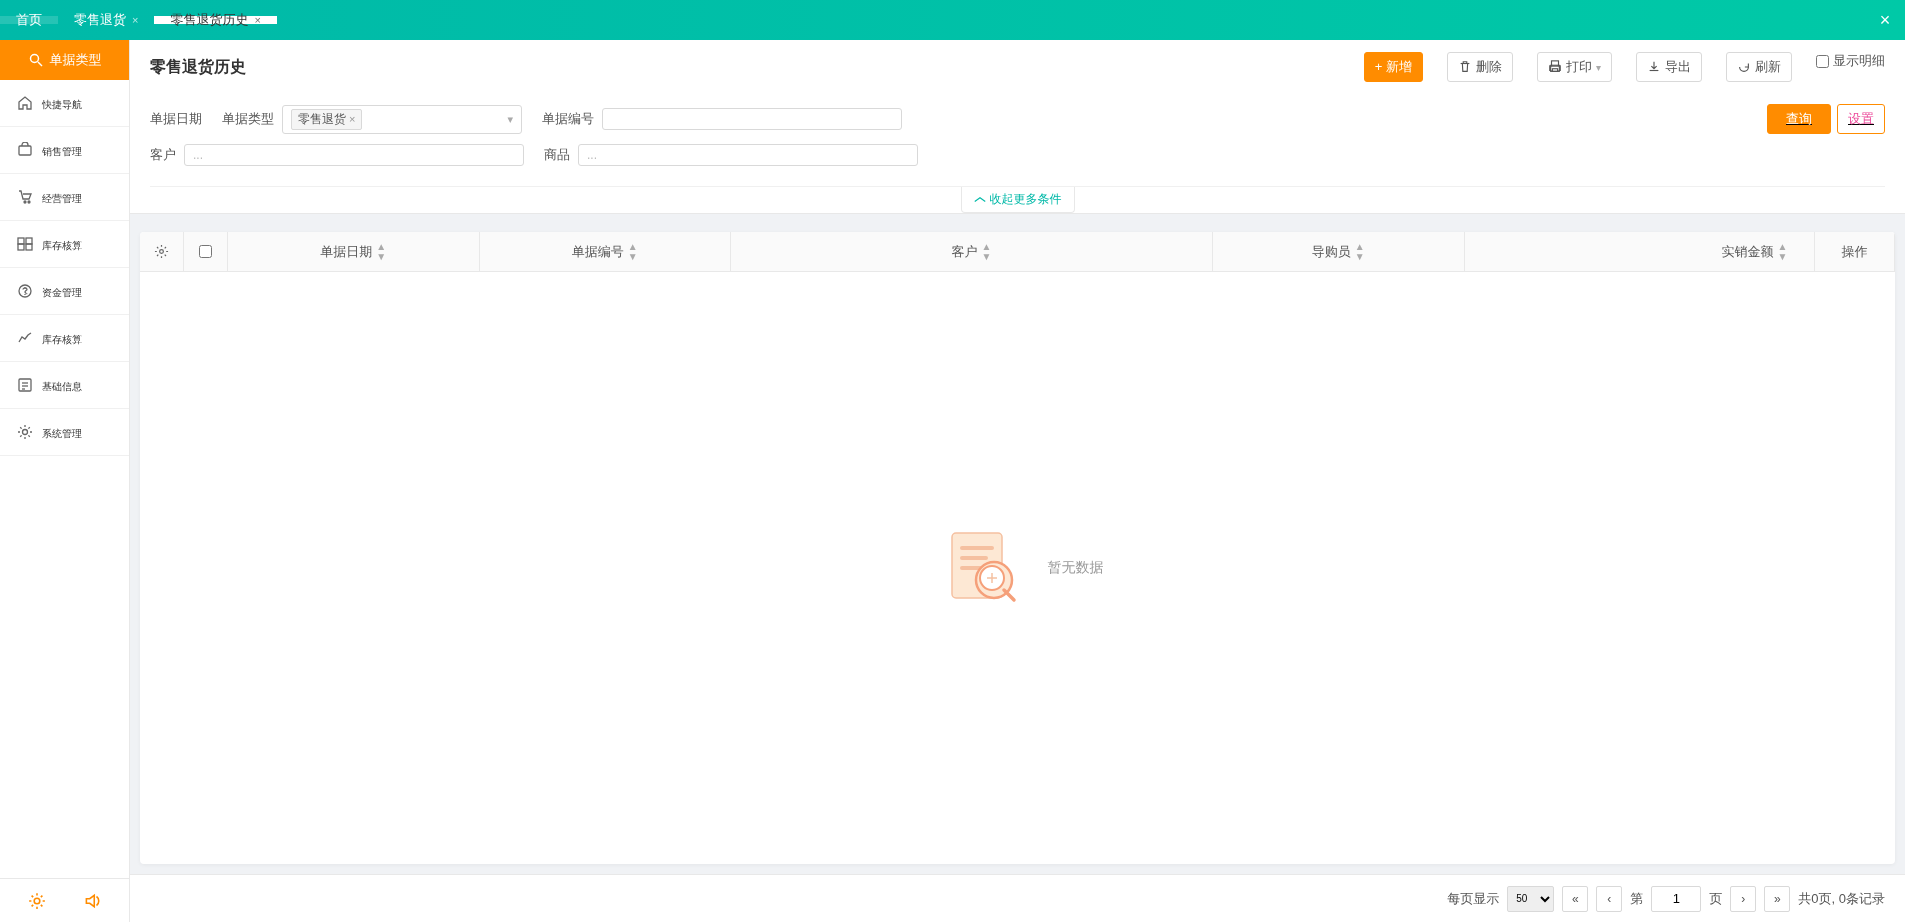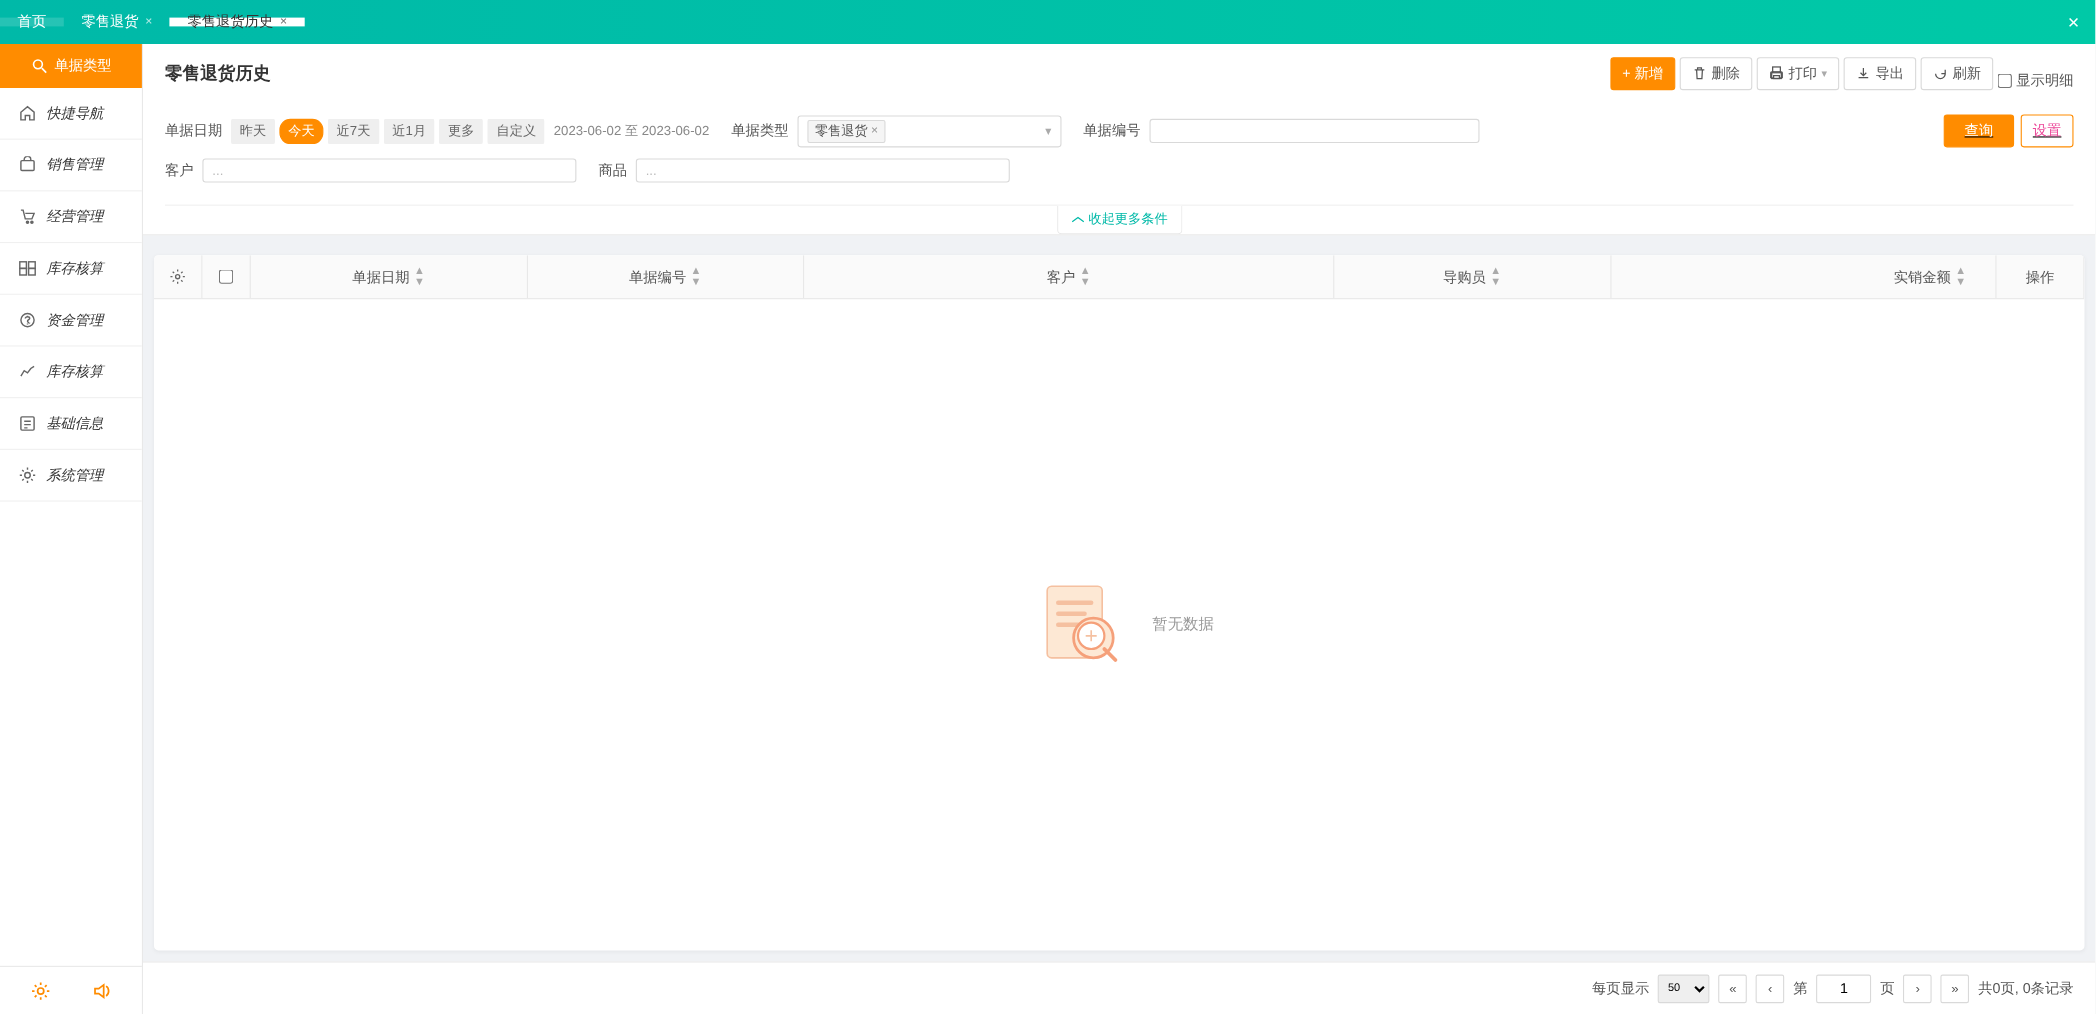--- a/index.html
+++ b/index.html
@@ -83,26 +83,25 @@
       gap: 6px;
     }
     .sidebar-nav {
       flex: 1;
       overflow-y: auto;
     }
     .nav-item {
       display: flex;
       align-items: flex-end;
       padding: 14px 16px;
-      font-size: 13px;
+      font-size: 10px;
       color: #333;
       cursor: pointer;
       gap: 8px;
       border-bottom: 1px solid #f0f0f0;
-      font-style: italic;
     }
     .nav-icon {
       width: 18px;
       height: 18px;
       display: flex;
       align-items: center;
       justify-content: center;
       color: #666;
     }
     .sidebar-bottom {
@@ -146,22 +145,22 @@
       justify-content: space-between;
       margin-bottom: 12px;
     }
     .page-title {
       font-size: 16px;
       font-weight: bold;
       color: #333;
     }
     .toolbar-buttons {
       display: flex;
-      align-items: flex-end;
-      gap: 4px;
+      align-items: flex-start;
+      gap: 24px;
     }
     .toolbar-btn {
       display: flex;
       align-items: center;
       gap: 4px;
       padding: 5px 10px;
       border: 1px solid #d9d9d9;
       background: white;
       border-radius: 3px;
       font-size: 13px;
@@ -555,29 +554,20 @@
             <span>显示明细</span>
           </label>
         </div>
       </div>
 
       <div class="filter-area">
         <div class="filter-row">
 
           <div class="filter-item">
             <span class="filter-label">单据日期</span>
-            <div class="date-filter">
-              <button class="date-btn">昨天</button>
-              <button class="date-btn active">今天</button>
-              <button class="date-btn">近7天</button>
-              <button class="date-btn">近1月</button>
-              <button class="date-btn">更多</button>
-              <button class="date-btn">自定义</button>
-              <span class="date-range-display">2023-06-02 至 2023-06-02</span>
-            </div>
           </div>
 
           <div class="filter-item">
             <span class="filter-label">单据类型</span>
             <div class="filter-tag-input" style="min-width:240px; cursor:pointer;">
               <span class="filter-tag">
                 <span>零售退货</span>
                 <span class="remove">×</span>
               </span>
               <span style="flex:1"></span>

